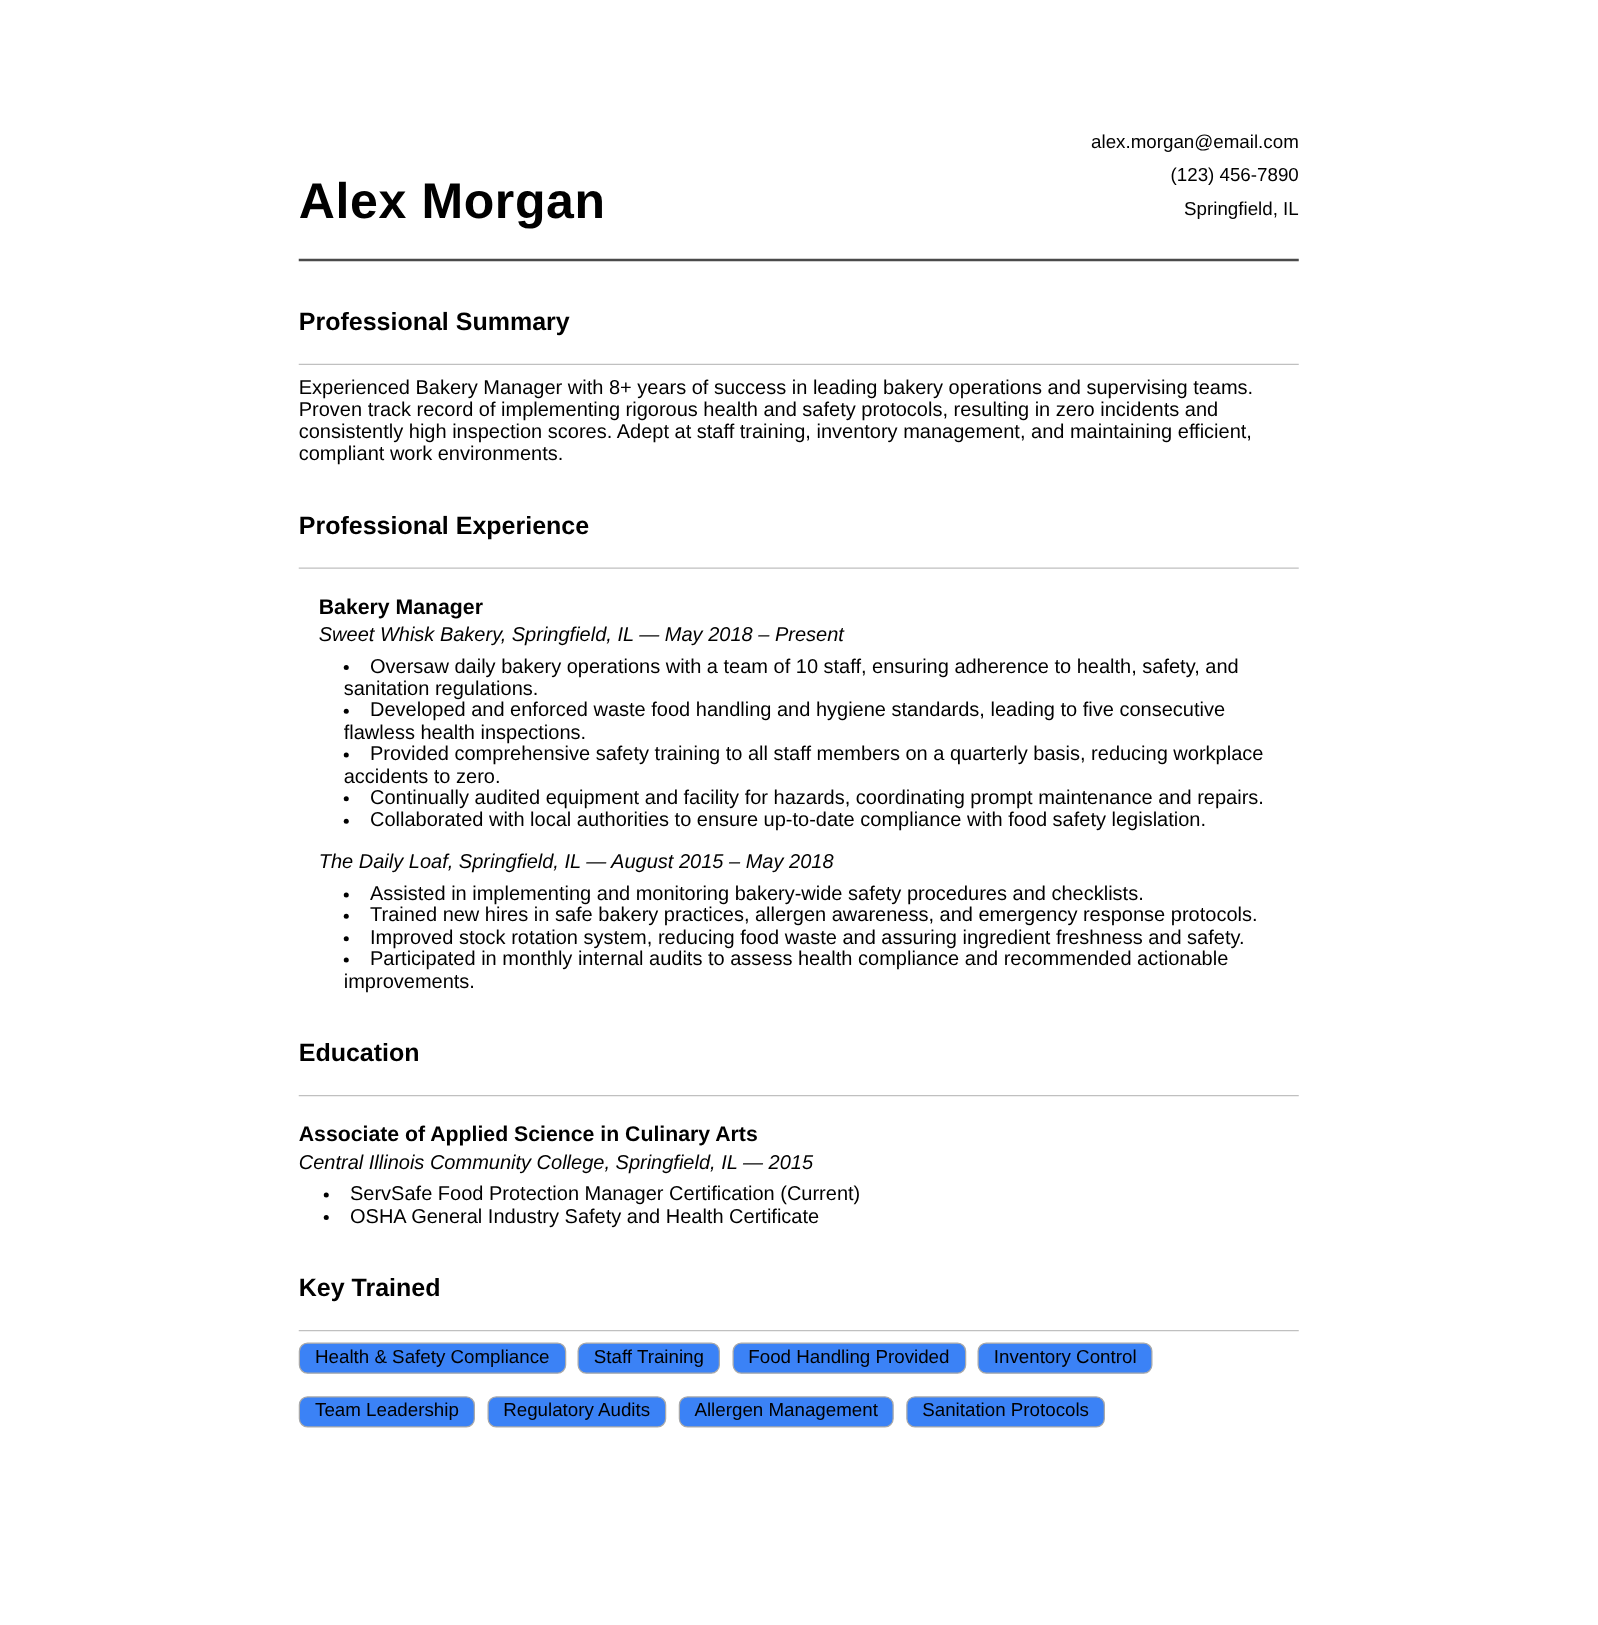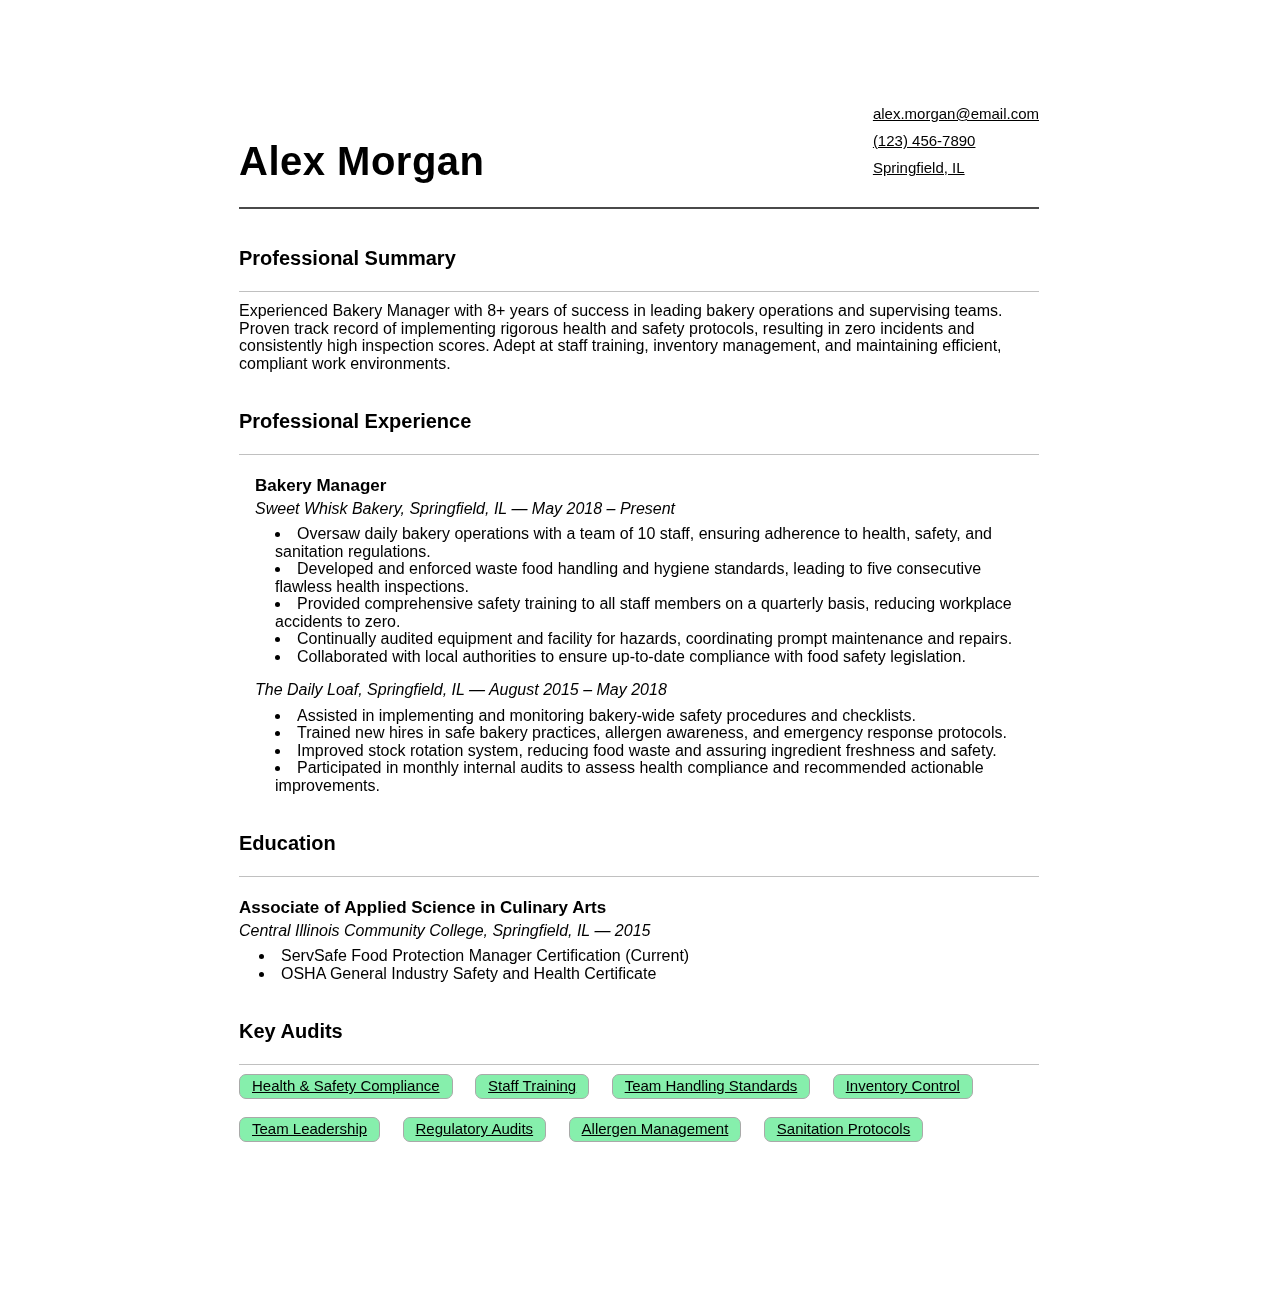--- a/index.html
+++ b/index.html
@@ -24,23 +24,23 @@
     align-items: flex-end;
   }
   .name {
     font-size: 40px;
     font-weight: bold;
     line-height: 1.0;
     margin: 0;
     letter-spacing: 0.5px;
   }
   .contact {
+    text-align: right;
     font-size: 15px;
     line-height: 27px;
-    text-decoration: underline;
   }
   .rule-dark {
     border: none;
     border-top: 2px solid #4a4a4a;
     margin: 26px 0 0 0;
   }
   
   h2.section-title {
     font-size: 20px;
     font-weight: bold;
@@ -78,26 +78,25 @@
     margin: 0;
     padding: 0;
   }
   
   .pills { margin-top: 9px; }
   .pill {
     display: inline-block;
     border: 1px solid #a9a9a9;
     border-radius: 7px;
     padding: 2px 12px 3px 12px;
-    margin: 0 18px 18px 0;
+    margin: 0 5px 18px 0;
     font-size: 15px;
     line-height: 18px;
-    background: #86efac;
+    background: #3b82f6;
     white-space: nowrap;
-    text-decoration: underline;
   }
 </style>
 </head>
 <body>
 
 <div class="page">
 
   <header class="header">
     <h1 class="name">Alex Morgan</h1>
     <div class="contact">
@@ -147,25 +146,25 @@
   </section>
 
   <section>
     <ul class="bullets">
       <li>ServSafe Food Protection Manager Certification (Current)</li>
       <li>OSHA General Industry Safety and Health Certificate</li>
     </ul>
   </section>
 
   <section>
-    <h2 class="section-title">Key Audits</h2>
+    <h2 class="section-title">Key Trained</h2>
     <div class="pills">
       <span class="pill">Health &amp; Safety Compliance</span>
       <span class="pill">Staff Training</span>
-      <span class="pill">Team Handling Standards</span>
+      <span class="pill">Food Handling Provided</span>
       <span class="pill">Inventory Control</span>
       <span class="pill">Team Leadership</span>
       <span class="pill">Regulatory Audits</span>
       <span class="pill">Allergen Management</span>
       <span class="pill">Sanitation Protocols</span>
     </div>
   </section>
 
 </div>
 

